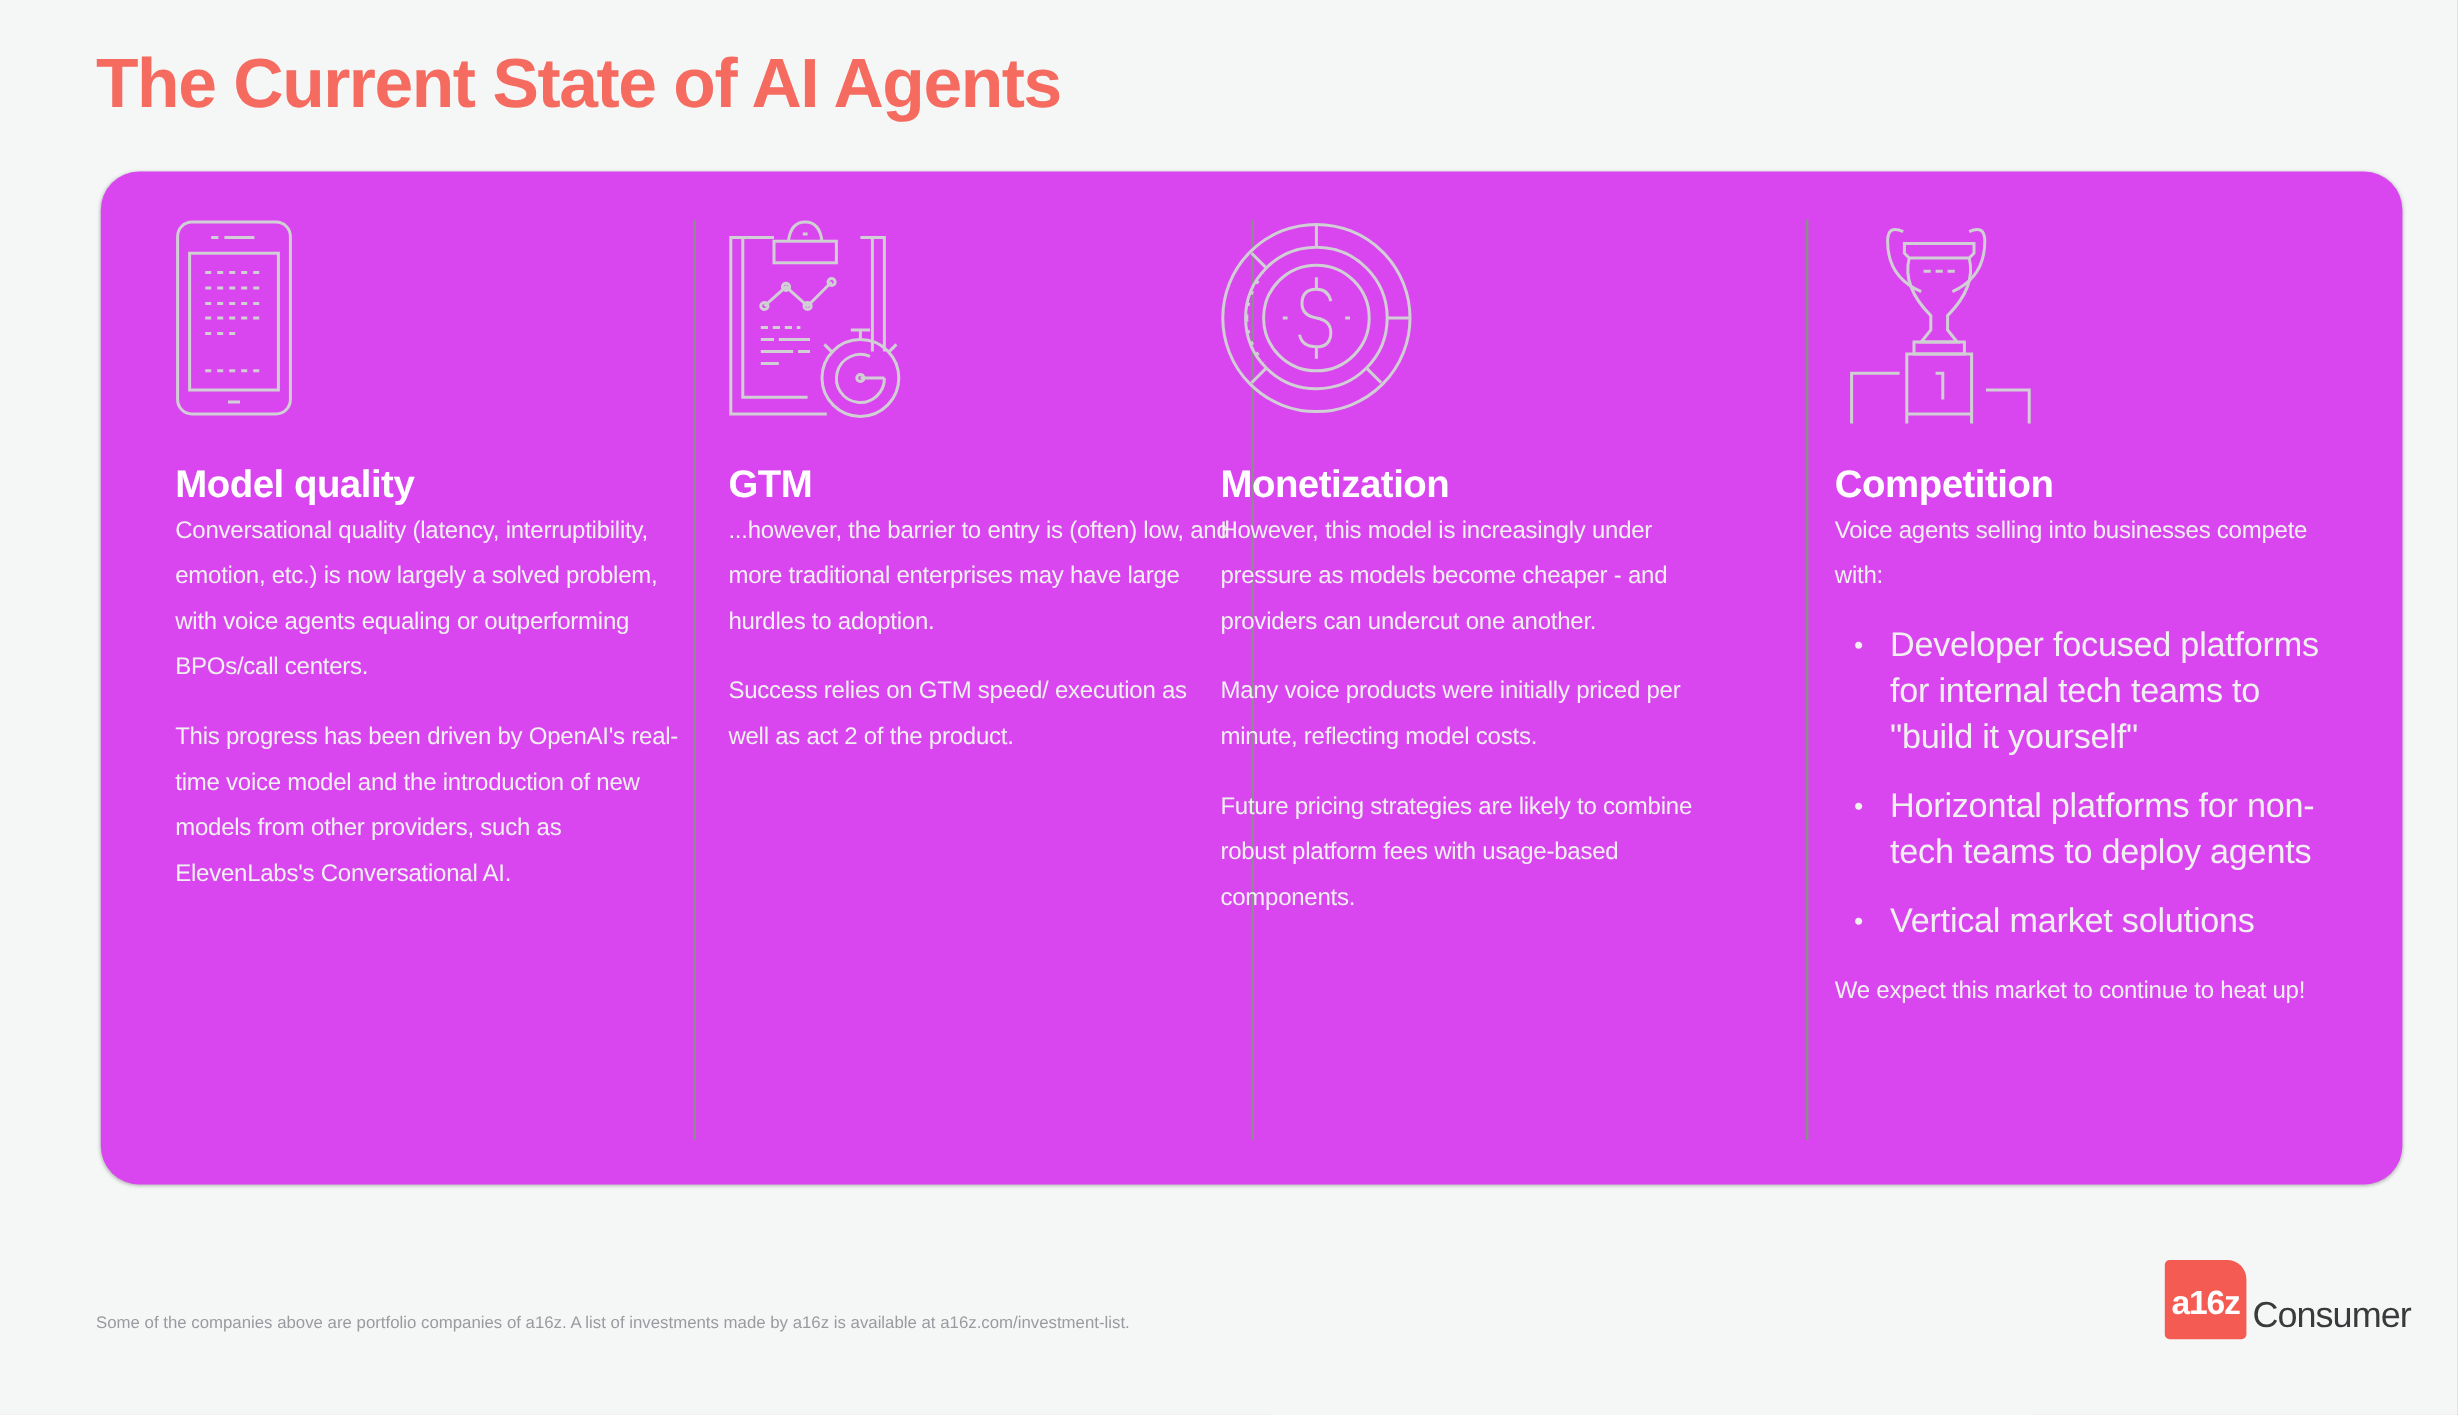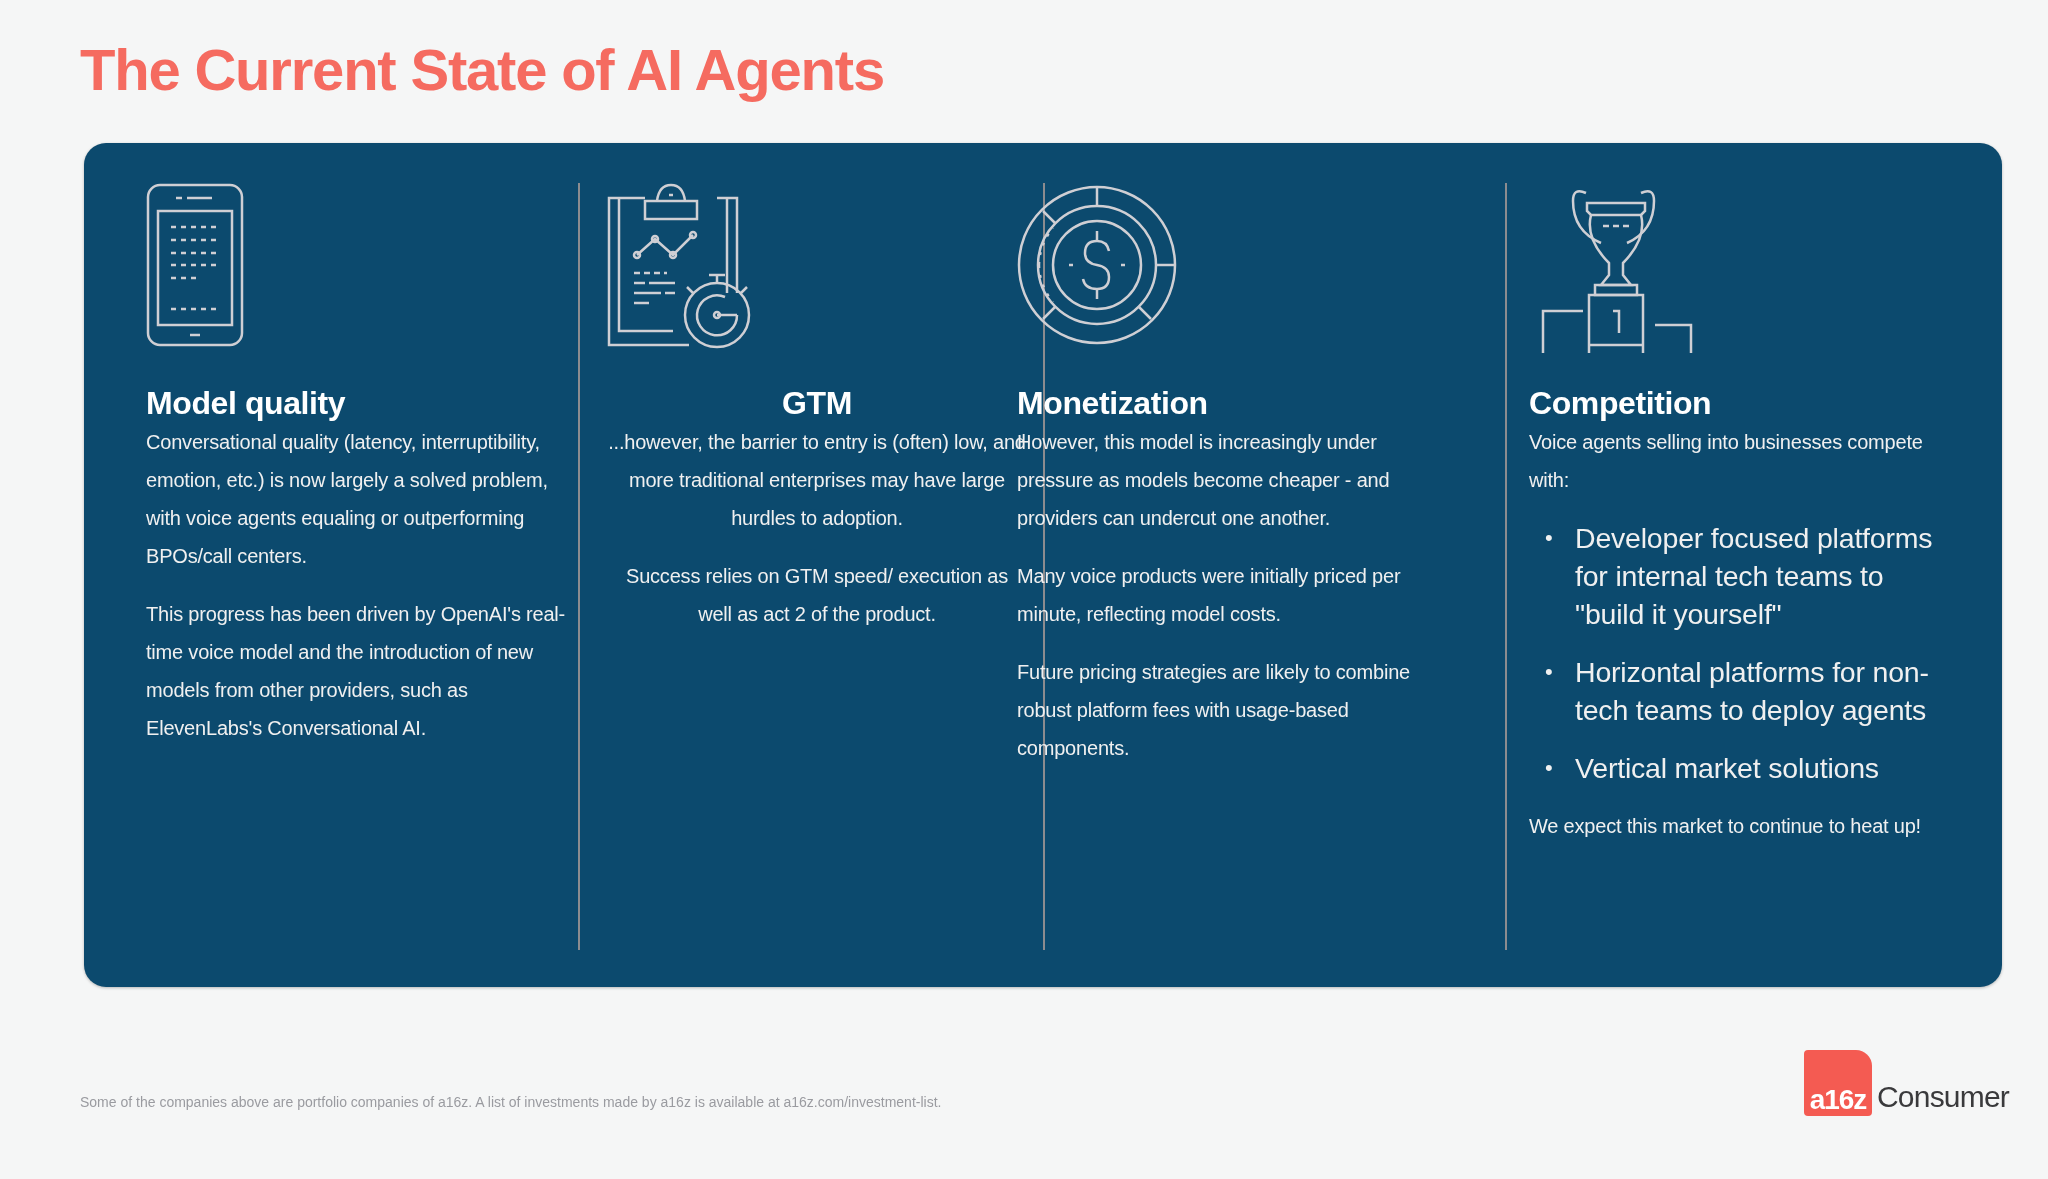--- a/index.html
+++ b/index.html
@@ -10,21 +10,21 @@
     }
     .page { position: relative; width: 2048px; height: 934px; margin-left: 18px; }
     .title {
       position: absolute; left: 62px; top: 36px;
       font-size: 58px; font-weight: 700; letter-spacing: -1.2px;
       color: #f56b60;
     }
     .panel {
       position: absolute; left: 66px; top: 143px;
       width: 1918px; height: 844px;
-      background: #0c4a6e; border-radius: 22px;
+      background: #d946ef; border-radius: 32px;
       box-shadow: 0 1px 3px rgba(0,0,0,0.25);
     }
     .col {
       position: absolute; top: 40px; width: 420px; color: #f2f2f2;
     }
     .divider {
       position: absolute; top: 40px; width: 2px; height: 767px;
       background: #8c8c8f;
     }
     .icon { width: 170px; height: 170px; display: block; }
@@ -52,21 +52,21 @@
     }
     .logo {
       position: absolute; left: 1786px; top: 1050px;
       display: flex; align-items: flex-end;
     }
     .logo-box {
       width: 68px; height: 66px; background: #f45b52;
       border-radius: 4px 16px 4px 4px;
       color: #fff; font-size: 28px; font-weight: 700;
       display: flex; align-items: flex-end; justify-content: center;
-      padding-bottom: 0; letter-spacing: -1px;
+      padding-bottom: 14px; letter-spacing: -1px;
     }
     .logo-text {
       margin-left: 5px; font-size: 30px; color: #3a3a3c;
       letter-spacing: -0.8px; line-height: 30px; padding-bottom: 4px;
     }
   </style>
 </head>
 <body>
 
 <div class="page">
@@ -90,21 +90,21 @@
         </g>
         <line x1="44" y1="152" x2="54" y2="152"></line>
       </svg>
       <h2>Model quality</h2>
       <p>Conversational quality (latency, interruptibility, emotion, etc.) is now largely a solved problem, with voice agents equaling or outperforming BPOs/call centers.</p>
       <p>This progress has been driven by OpenAI's real-time voice model and the introduction of new models from other providers, such as ElevenLabs's Conversational AI.</p>
     </div>
 
     <div class="divider" style="left:494px;"></div>
 
-    <div class="col" style="left:523px;text-align:center;">
+    <div class="col" style="left:523px;">
       <svg class="icon" viewBox="0 0 170 170" fill="none" stroke="#cfcfd4" stroke-width="2.5">
         <path d="M38 15 H2 V162 H82"></path>
         <path d="M12 15 V148 H66"></path>
         <path d="M110 15 H130 V110"></path>
         <path d="M120 15 V110"></path>
         <rect x="38" y="18" width="52" height="18"></rect>
         <path d="M50 18 Q52 2 64 2 Q76 2 78 18"></path>
         <line x1="62" y1="12" x2="66" y2="12"></line>
         <polyline points="30,72 48,56 66,72 86,52"></polyline>
         <circle cx="30" cy="72" r="3"></circle>

